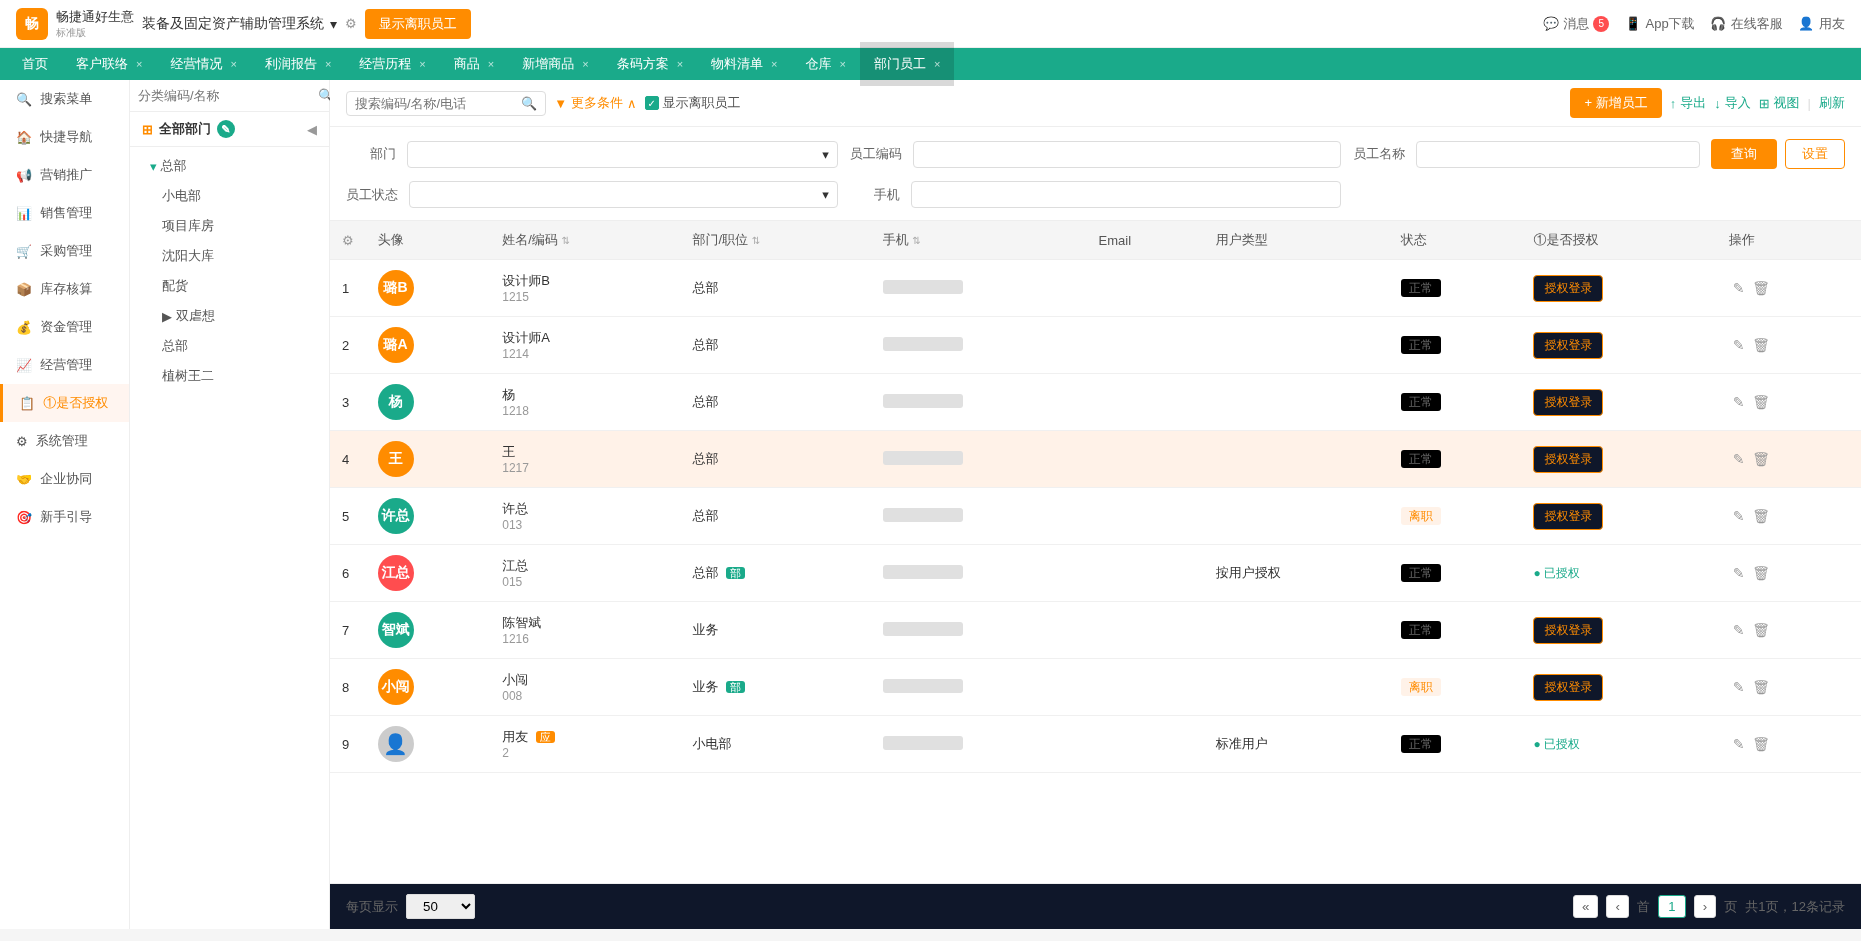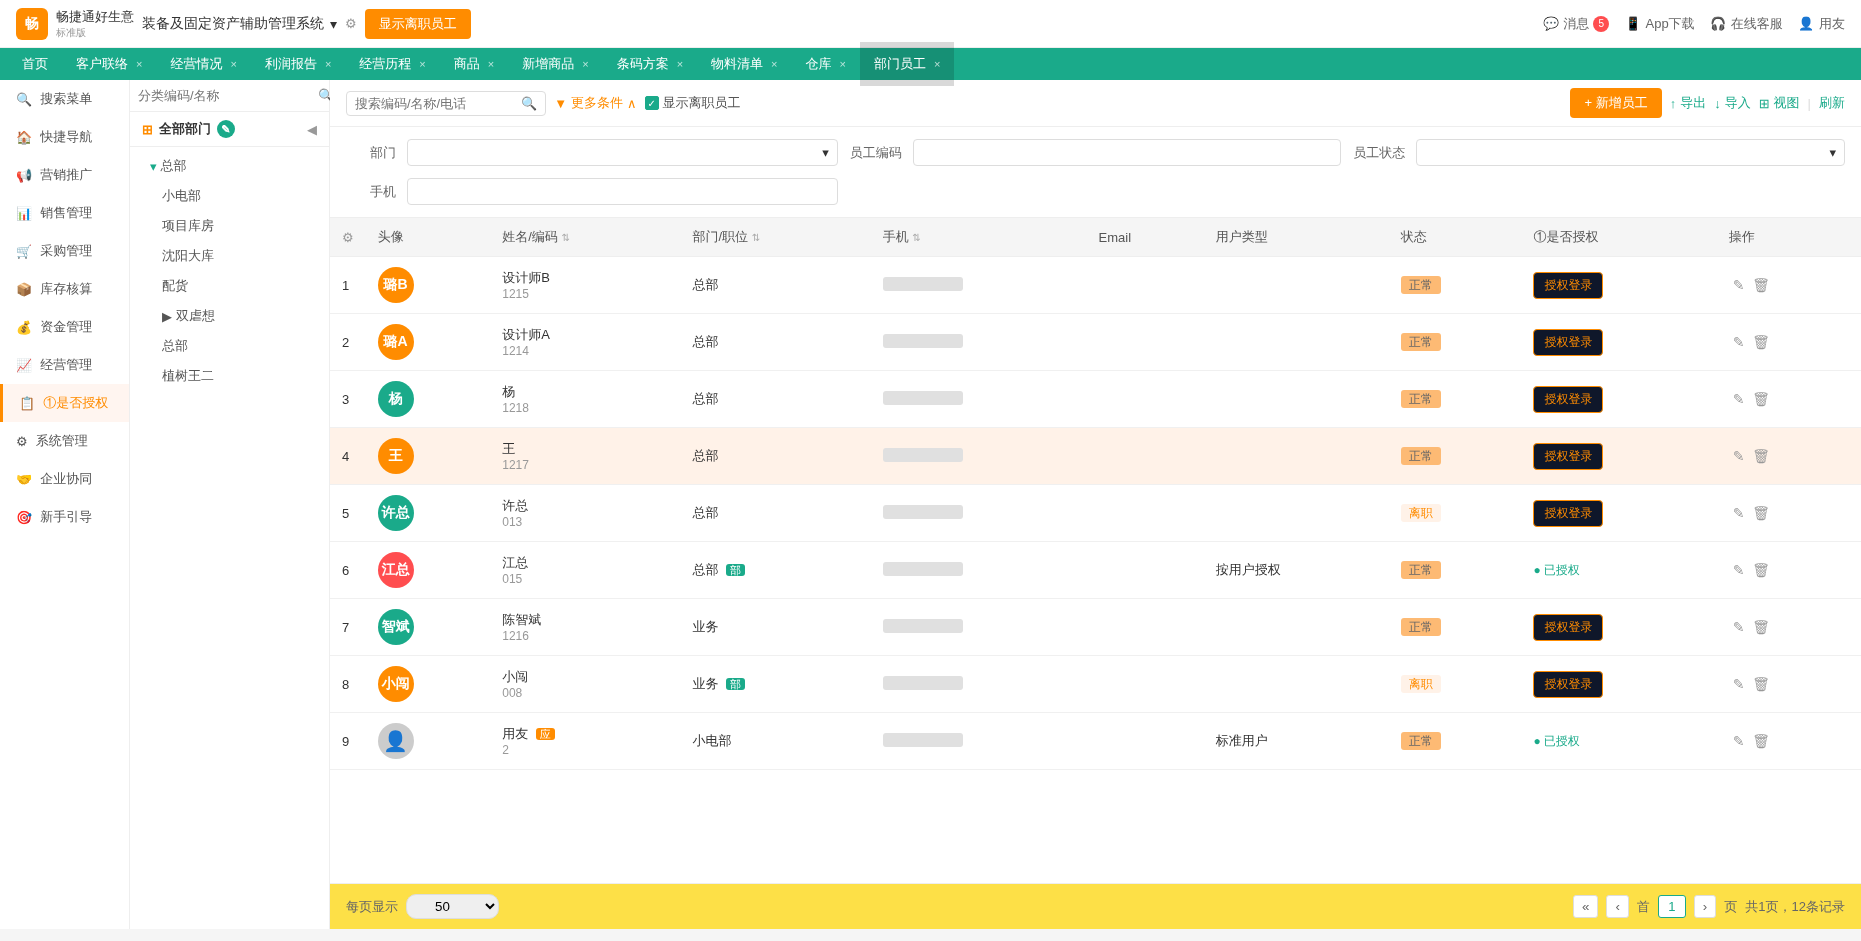--- a/index.html
+++ b/index.html
@@ -75,37 +75,37 @@
     .btn-set { background: #fff; color: #ff8c00; border: 1px solid #ff8c00; border-radius: 4px; padding: 5px 16px; cursor: pointer; font-size: 13px; }
 
     
     .table-container { flex: 1; overflow-y: auto; background: #fff; }
     table { width: 100%; border-collapse: collapse; }
     thead tr { background: #f5f5f5; }
     th { padding: 10px 12px; text-align: left; font-weight: 500; color: #555; font-size: 13px; border-bottom: 1px solid #eee; white-space: nowrap; }
     td { padding: 10px 12px; border-bottom: 1px solid #f0f0f0; font-size: 13px; color: #333; }
     tr.highlighted { background: #fff2e8; }
     .avatar { width: 36px; height: 36px; border-radius: 50%; display: flex; align-items: center; justify-content: center; color: #fff; font-size: 14px; font-weight: bold; }
-    .status-normal { background: #fdba74; color: #666; border-radius: 3px; padding: 2px 8px; font-size: 12px; }
+    .status-normal { background: #000000; color: #666; border-radius: 3px; padding: 2px 8px; font-size: 12px; }
     .status-resigned { background: #fff2e8; color: #ff8c00; border-radius: 3px; padding: 2px 8px; font-size: 12px; }
     .auth-btn { border: 1px solid #ff8c00; color: #ff8c00; background: #0f172a; border-radius: 4px; padding: 4px 10px; cursor: pointer; font-size: 12px; }
     .auth-granted { color: #1aaa8a; font-size: 12px; }
     .auth-granted::before { content: '●'; margin-right: 3px; }
     .op-btn { color: #999; cursor: pointer; font-size: 14px; margin: 0 4px; }
     .tag-dept { background: #1aaa8a; color: #fff; border-radius: 3px; padding: 0 4px; font-size: 11px; margin-left: 4px; }
     .tag-auth { background: #ff8c00; color: #fff; border-radius: 3px; padding: 0 4px; font-size: 11px; margin-left: 4px; }
     .blurred { background: #e0e0e0; border-radius: 3px; width: 80px; height: 14px; display: inline-block; }
 
     
-    .table-footer { background: #fde047; border-top: 1px solid #eee; padding: 10px 16px; display: flex; align-items: center; justify-content: space-between; font-size: 13px; color: #666; }
+    .table-footer { background: #0f172a; border-top: 1px solid #eee; padding: 10px 16px; display: flex; align-items: center; justify-content: space-between; font-size: 13px; color: #666; }
     .pagination { display: flex; align-items: center; gap: 8px; }
     .page-btn { border: 1px solid #ddd; background: #fff; border-radius: 3px; padding: 3px 8px; cursor: pointer; color: #666; }
     .page-btn:disabled { color: #ccc; cursor: default; }
     .page-num { border: 1px solid #1aaa8a; background: #fff; border-radius: 3px; padding: 3px 8px; color: #1aaa8a; min-width: 28px; text-align: center; }
-    .per-page-select { border: 1px solid #ddd; border-radius: 10px; padding: 3px 24px; }
+    .per-page-select { border: 1px solid #ddd; border-radius: 2px; padding: 3px 12px; }
 
     .gear-icon { color: #999; cursor: pointer; }
     .sort-icon { color: #aaa; font-size: 10px; }
   </style>
 </head>
 <body>
 
 <div class="top-header">
   <div class="logo-area">
     <div class="logo-icon">畅</div>
@@ -282,20 +282,28 @@
       <div class="filter-row">
         <span class="filter-label">部门</span>
         <div class="filter-select">
           <span></span>
           <span>▾</span>
         </div>
       </div>
       <div class="filter-row">
         <span class="filter-label">员工编码</span>
         <input class="filter-input" type="text" style="">
+      </div>
+      <div class="filter-row">
+        <span class="filter-label">员工名称</span>
+        <input class="filter-input" type="text" style="">
+        <div class="filter-actions">
+          <button class="btn-search">查询</button>
+          <button class="btn-set">设置</button>
+        </div>
       </div>
       <div class="filter-row">
         <span class="filter-label">员工状态</span>
         <div class="filter-select">
           <span></span>
           <span>▾</span>
         </div>
       </div>
       <div class="filter-row">
         <span class="filter-label">手机</span>

